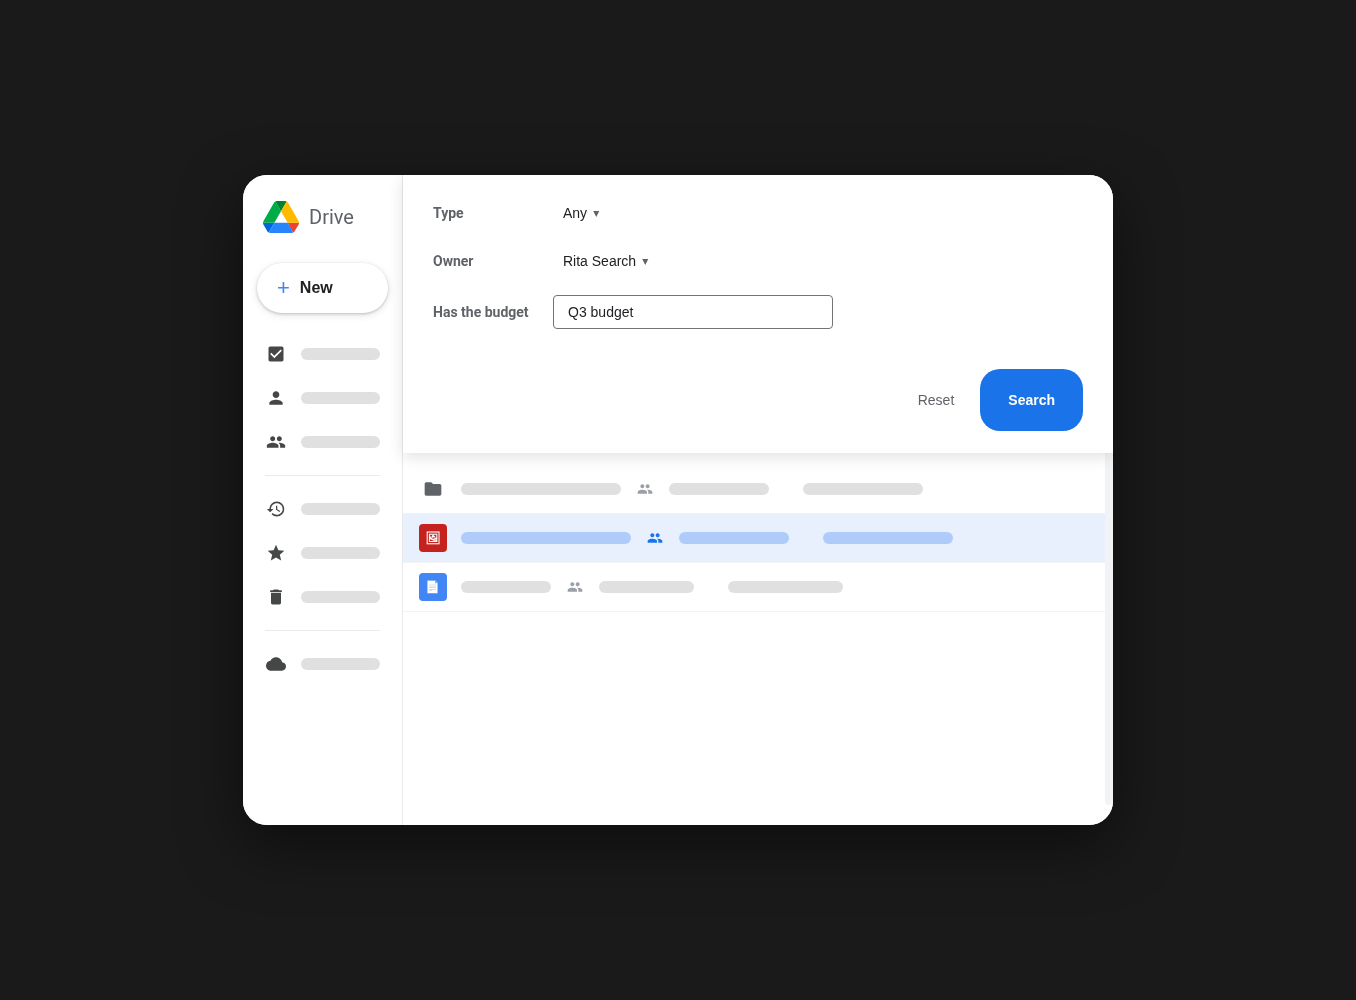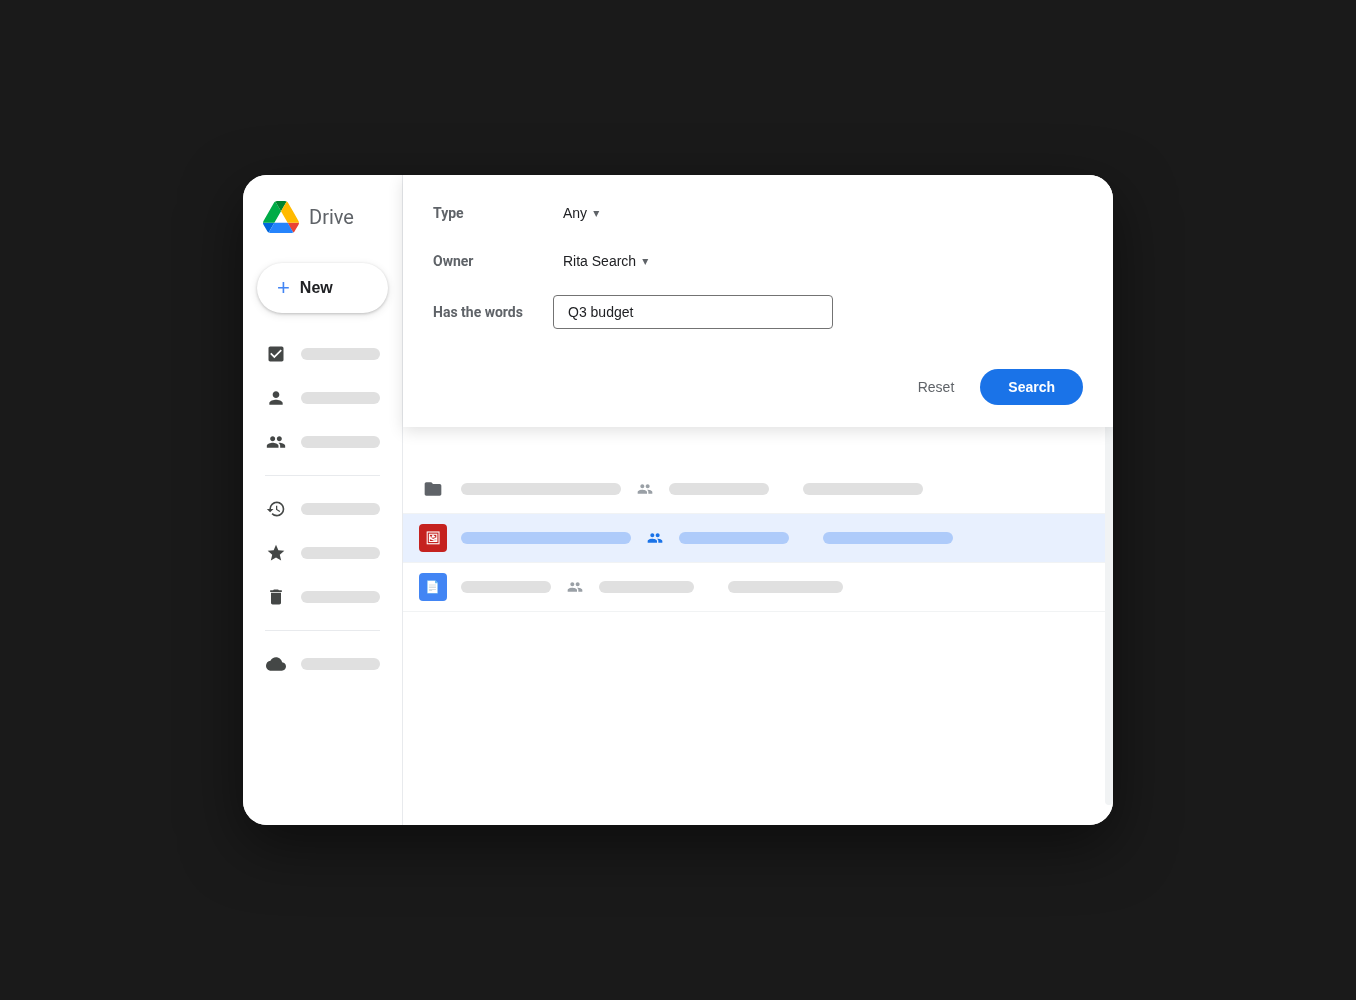--- a/index.html
+++ b/index.html
@@ -258,21 +258,21 @@
       color: #5f6368;
       padding: 10px 18px;
       border-radius: 4px;
     }
 
     .search-btn {
       background: #1a73e8;
       color: #fff;
       border: none;
       border-radius: 4px;
-      padding: 10px 28px;
+      padding: 23px 28px;
       font-size: 14px;
       font-weight: 600;
       cursor: pointer;
       border-radius: 20px;
     }
 
     
     .file-list {
       padding-top: 290px;
       background: #fff;
@@ -472,21 +472,21 @@
 
         <div class="filter-row">
           <span class="filter-label">Owner</span>
           <button class="filter-select">
             <span>Rita Search</span>
             <span class="dropdown-arrow">▾</span>
           </button>
         </div>
 
         <div class="filter-row">
-          <span class="filter-label">Has the words</span>
+          <span class="filter-label">Has the budget</span>
           <input class="filter-input" type="text" value="Q3 budget" style="">
         </div>
 
       </div>
 
       <div class="dialog-actions">
         <button class="reset-btn">Reset</button>
         <button class="search-btn">Search</button>
       </div>
     </div>

